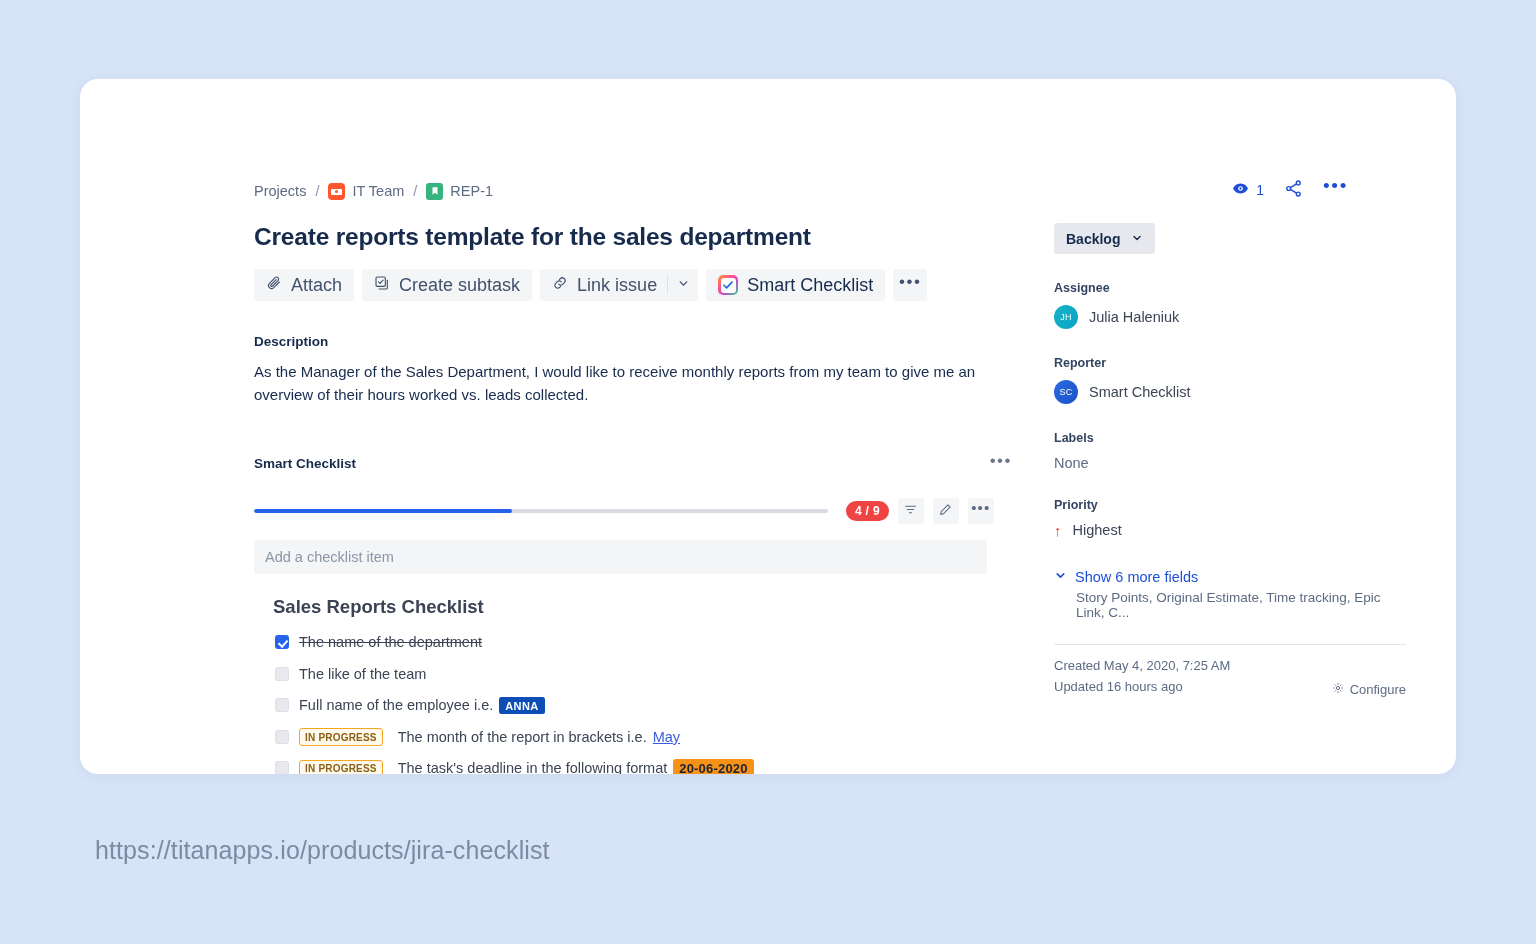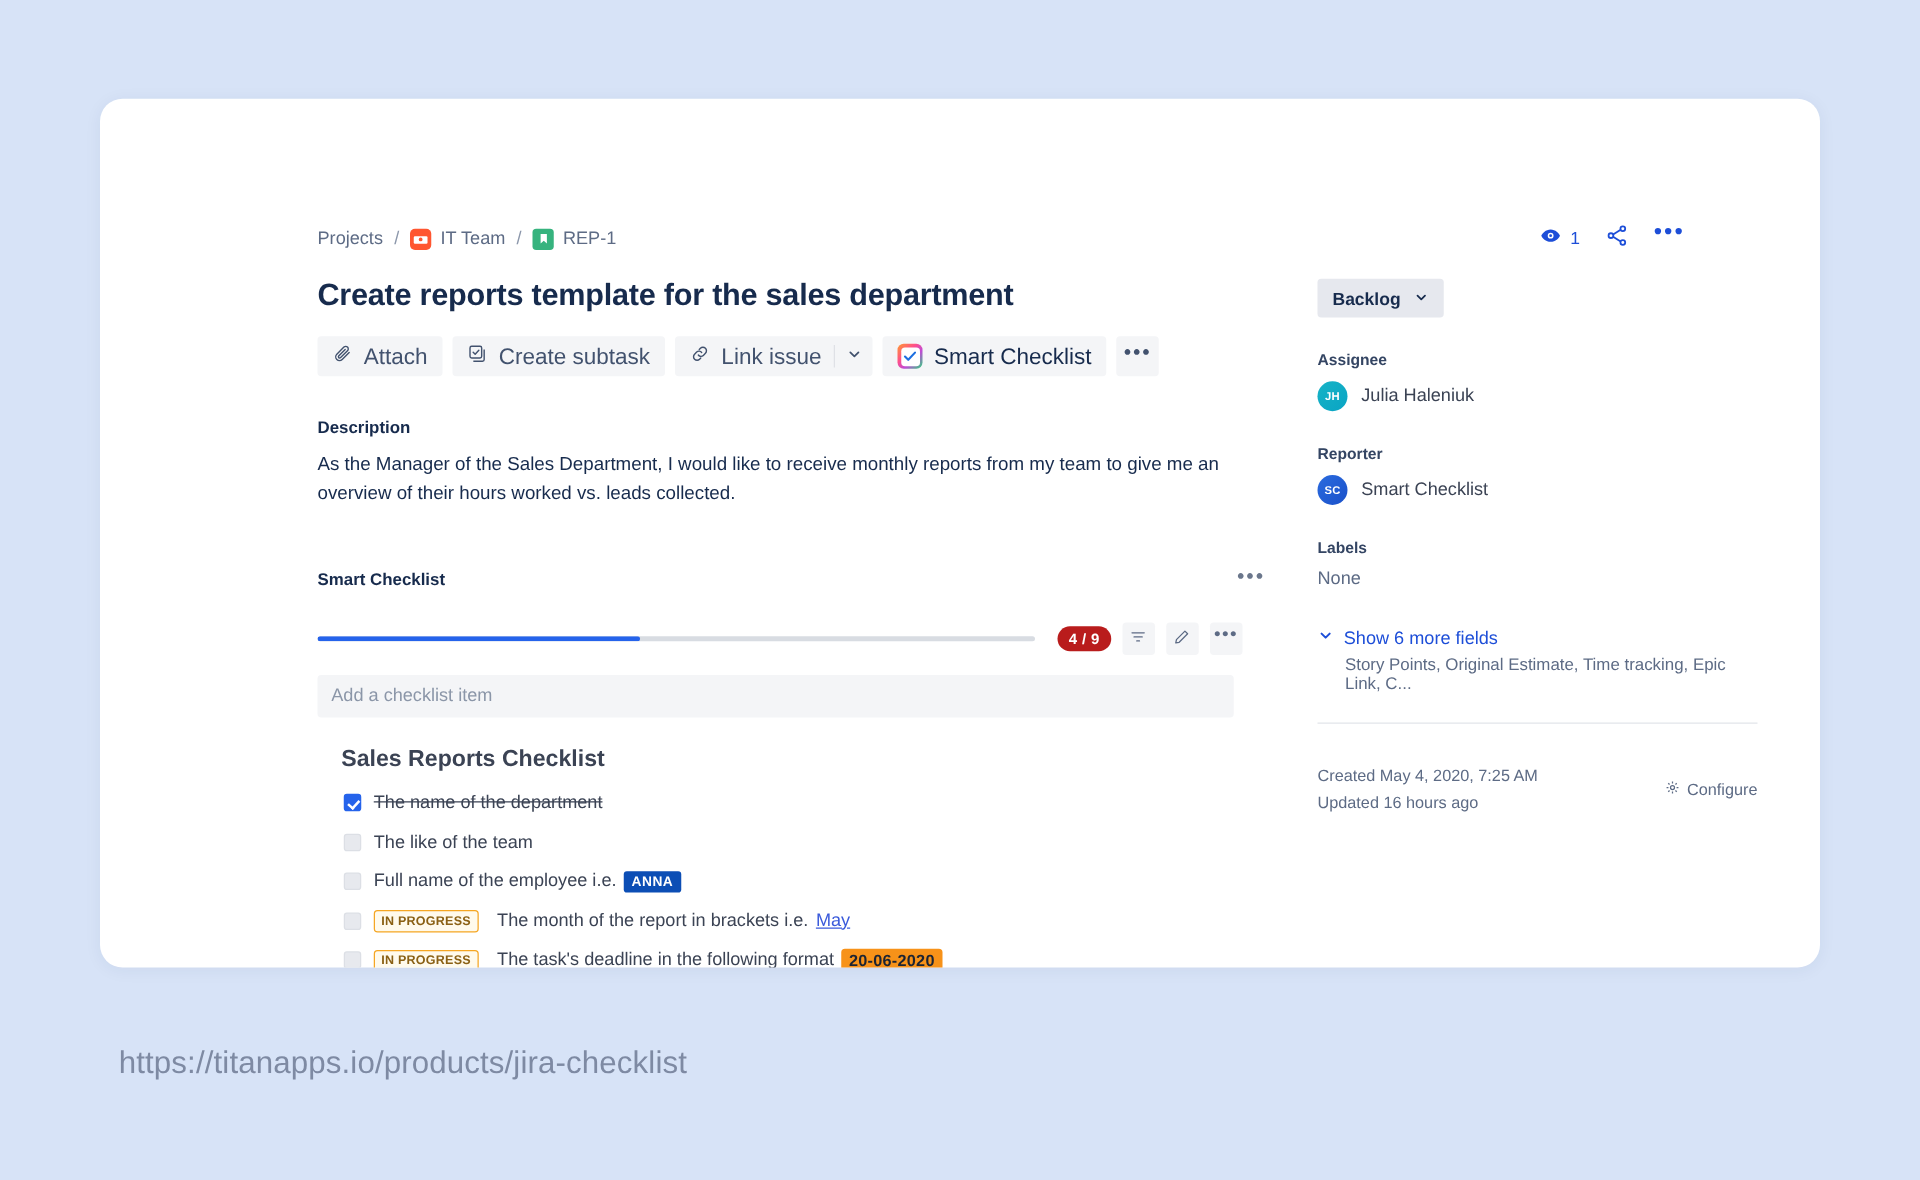--- a/index.html
+++ b/index.html
@@ -96,21 +96,21 @@
   .checklist-block { margin-top: 45px; }
   .cl-head { display: flex; align-items: center; justify-content: space-between; }
   .cl-more {
     background: none; border: none; cursor: pointer; color: #6b778c;
     font-size: 17px; letter-spacing: 1.5px; line-height: 10px; padding: 4px 2px 10px 2px;
   }
   .cl-progress-row { display: flex; align-items: center; gap: 9px; margin-top: 22px; }
   .pbar { flex: 1; height: 4px; border-radius: 3px; background: #d8dce2; position: relative; overflow: hidden; max-width: 574px; }
   .pbar-fill { position: absolute; left: 0; top: 0; bottom: 0; background: #2563eb; border-radius: 3px; }
   .pcount {
-    background: #b91c1c; color: #fff; font-size: 12px; font-weight: 700;
+    background: #ef4444; color: #fff; font-size: 12px; font-weight: 700;
     border-radius: 10px; padding: 3px 9px; margin-left: 9px; letter-spacing: .3px; text-align: center;
   }
   .cl-tool {
     width: 26px; height: 26px; background: #f4f5f7; border: none; border-radius: 3px;
     display: inline-flex; align-items: center; justify-content: center; cursor: pointer; color: #5d6b85;
   }
   .cl-tool.dots { font-size: 15px; letter-spacing: 1.2px; padding-bottom: 7px; }
 
   .add-item {
     margin-top: 16px; width: 733px; height: 34px;
@@ -163,32 +163,32 @@
     background: #e6e8ee; border: none; border-radius: 3px;
     height: 31px; padding: 0 12px; font-size: 14px; font-weight: 700; color: #172b4d;
     font-family: inherit; cursor: pointer;
   }
   .field { margin-top: 27px; }
   .field-label { font-size: 12.5px; font-weight: 700; color: #344563; }
   .field-value { margin-top: 10px; font-size: 14.5px; color: #3b4354; display: flex; align-items: center; gap: 11px; }
   .avatar {
     width: 24px; height: 24px; border-radius: 50%; flex: none;
     display: inline-flex; align-items: center; justify-content: center;
-    color: #fff; font-size: 9px; font-weight: 700; letter-spacing: .2px;
+    color: #fff; font-size: 9px; font-weight: 400; letter-spacing: .2px;
   }
   .av-teal { background: linear-gradient(135deg,#17b3c6,#09a4c4); }
   .av-blue { background: linear-gradient(135deg,#2a6bdf,#1b51c9); }
   .muted { color: #5d6b85; }
   .prio-arrow { color: #ff2f2f; font-size: 15px; font-weight: 700; line-height: 1; }
 
   .show-more { margin-top: 31px; display: flex; align-items: center; gap: 8px; color: #1d4ed8; font-size: 14.5px; cursor: pointer; font-weight: 500; }
   .more-fields { margin-top: 5px; margin-left: 22px; font-size: 13.5px; color: #5d6b85; }
 
   .hr { margin-top: 24px; height: 1px; background: #e2e5ea; width: 352px; }
-  .footer-meta { margin-top: 31px; display: flex; justify-content: space-between; align-items: center; }
+  .footer-meta { margin-top: 10px; display: flex; justify-content: space-between; align-items: flex-end; }
   .fm-left div { font-size: 13px; color: #5d6b85; line-height: 1.62; }
   .fm-config { display: inline-flex; align-items: center; gap: 6px; font-size: 13px; color: #5d6b85; cursor: pointer; }
 
   
   .url-caption {
     position: absolute; left: 95px; top: 836px;
     font-size: 25px; color: #7e8aa3; letter-spacing: .1px;
   }
 </style>
 </head>
@@ -399,20 +399,27 @@
           <span class="avatar av-blue">SC</span>
           <span>Smart Checklist</span>
         </div>
       </div>
 
       <div class="field">
         <div class="field-label">Labels</div>
         <div class="field-value muted">None</div>
       </div>
 
+      <div class="field">
+        <div class="field-label">Priority</div>
+        <div class="field-value">
+          <span class="prio-arrow">↑</span>
+          <span>Highest</span>
+        </div>
+      </div>
 
       <div class="show-more">
         <span>
           <svg width="13" height="13" viewBox="0 0 24 24" fill="none" stroke="#1d4ed8" stroke-width="3" stroke-linecap="round" stroke-linejoin="round">
               <path d="M6 9l6 6 6-6"></path>
             </svg>
         </span>
         <span>Show 6 more fields</span>
       </div>
       <div class="more-fields">Story Points, Original Estimate, Time tracking, Epic Link, C...</div>

